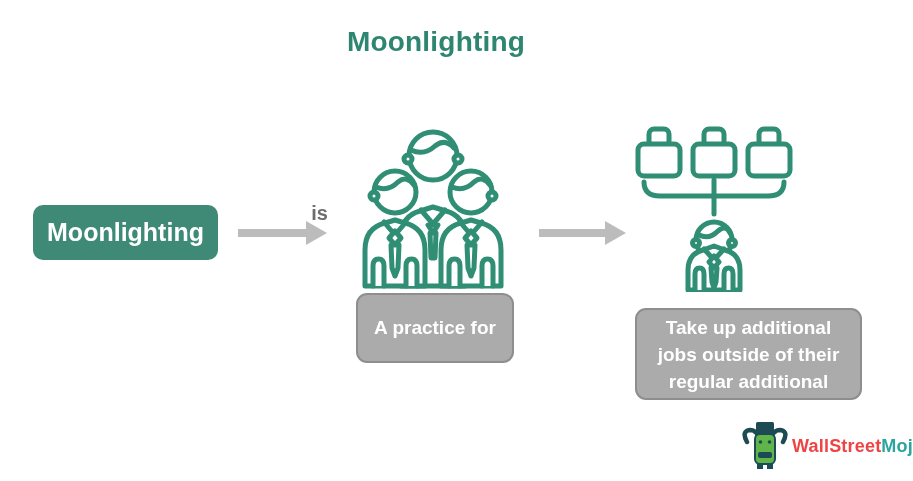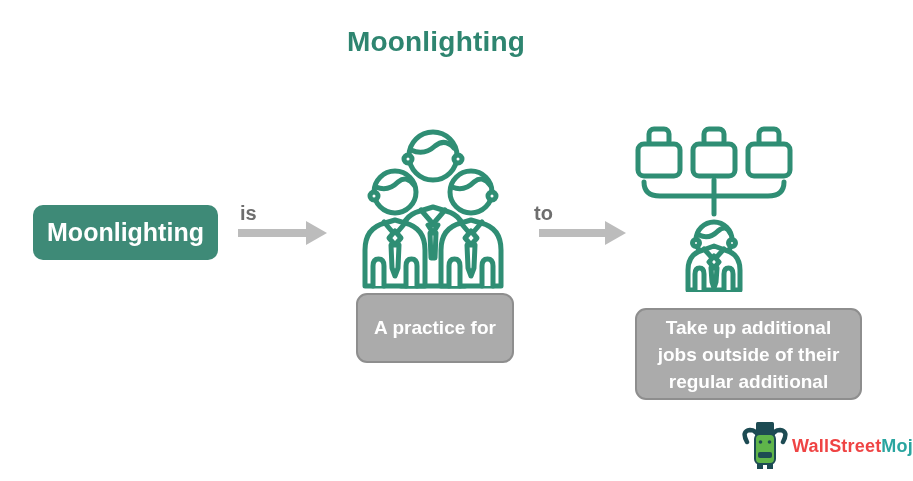--- a/index.html
+++ b/index.html
@@ -34,21 +34,21 @@
     color: #ffffff;
     font-size: 25px;
     font-weight: bold;
   }
   .connector-label {
     position: absolute;
     top: 202px;
     font-size: 20px;
     font-weight: bold;
     color: #6e6e6e;
-    text-align: left;
+    text-align: right;
   }
   .lbl-is { left: 240px; width: 88px; }
   .lbl-to { left: 534px; width: 86px; }
   .arrow-shaft {
     position: absolute;
     top: 229px; height: 8px;
     background: #bcbcbc;
   }
   .shaft-is { left: 238px; width: 68px; }
   .shaft-to { left: 539px; width: 66px; }
@@ -151,21 +151,20 @@
       <path d="M 108,104 L 119,117 L 130,104" fill="none"></path>
       <path d="M 119,113 L 125,120 L 119,127 L 113,120 Z" fill="#ffffff"></path>
       <path d="M 115,127 L 123,127 L 122,150 L 119,158 L 116,150 Z" fill="#ffffff"></path>
     </svg>
   </div>
 
   <div class="def-box def-employees">
     <span class="def-line">A practice for</span>
   </div>
 
-  <div class="connector-label lbl-to">to</div>
   <div class="arrow-shaft shaft-to"></div>
   <div class="arrow-head head-to"></div>
 
   <div class="icon-wrap icon-jobs">
     <svg width="172" height="170" viewBox="0 0 172 170" fill="none" stroke="#2F8E74" stroke-width="5" stroke-linecap="round" stroke-linejoin="round">
 
       <rect x="21" y="7" width="20" height="17" rx="5" fill="#ffffff"></rect>
       <rect x="10" y="22" width="42" height="32" rx="6" fill="#ffffff"></rect>
 
       <rect x="76" y="7" width="20" height="17" rx="5" fill="#ffffff"></rect>

